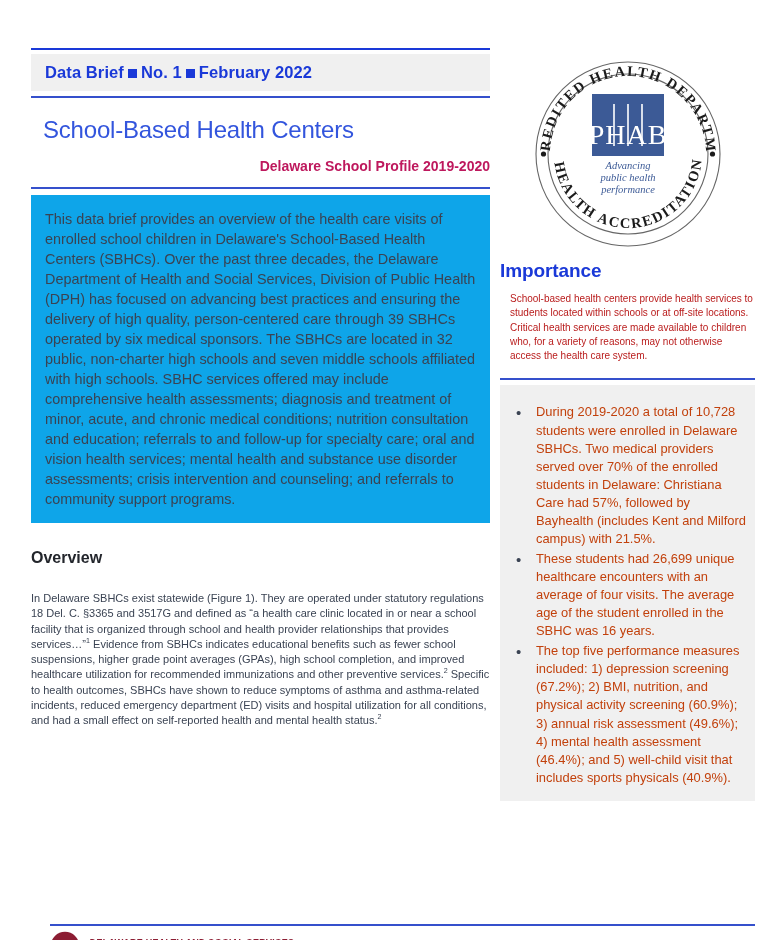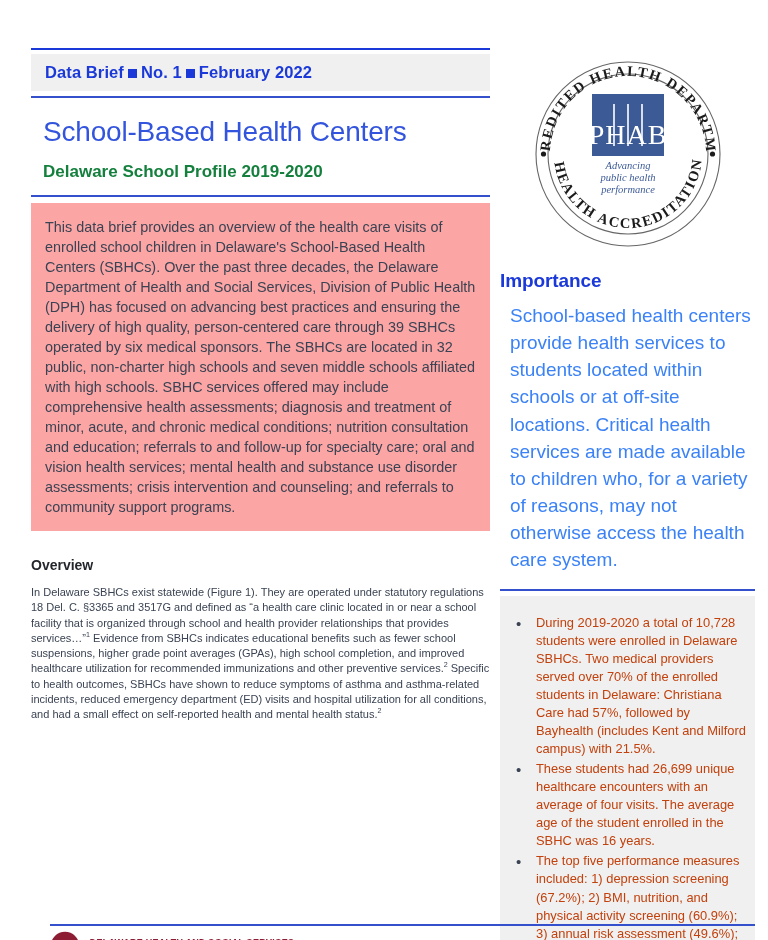--- a/index.html
+++ b/index.html
@@ -64,51 +64,52 @@
     width: 9px;
     height: 9px;
     background: #1a39d8;
     margin: 0 4px 1px 4px;
     vertical-align: middle;
   }
 
   
   .doc-title {
     color: #3355dd;
-    font-size: 28px;
+    font-size: 24px;
     font-weight: 400;
     letter-spacing: -0.2px;
     margin: 18px 0 0 12px;
   }
   .doc-subtitle {
-    color: #15803d;
-    font-size: 17px;
+    color: #be185d;
+    font-size: 14px;
     font-weight: bold;
     margin: 14px 0 13px 12px;
+    text-align: right;
   }
 
   
   .intro-box {
-    background: #fca5a5;
+    background: #0ea5e9;
     padding: 14px 14px 14px 14px;
     margin-top: 6px;
   }
   .intro-box p {
     color: #3a4353;
     font-size: 14.4px;
     line-height: 1.39;
     text-align: left;
   }
 
   
   .section-h-dark {
     color: #23262c;
-    font-size: 14px;
-    font-weight: bold;
-    margin: 26px 0 12px 0;
+    font-size: 16px;
+    font-weight: bold;
+    margin: 26px 0 24px 0;
   }
   .overview-body p {
     color: #3a4353;
     font-size: 11px;
     line-height: 1.385;
   }
   sup { font-size: 0.65em; vertical-align: super; line-height: 0; }
 
   
   .seal-wrap {
@@ -116,31 +117,31 @@
     width: 200px;
     height: 200px;
     margin: 6px auto 0 auto;
   }
   .seal-wrap svg { display: block; }
 
   
   .sec-importance {
     background: #ffffff;
     padding: 2px 0 6px 0;
-    margin-top: 14px;
+    margin-top: 4px;
   }
   .sec-h-blue {
     color: #1a39d8;
     font-size: 19px;
     font-weight: bold;
     letter-spacing: -0.1px;
   }
   .importance-body {
-    color: #3b82f6;
-    font-size: 19px;
+    color: #b91c1c;
+    font-size: 10px;
     line-height: 1.43;
     margin: 10px 0 0 10px;
   }
 
   .kf-rule-wrap { margin-top: 9px; }
 
   .sec-keyfindings {
     background: #f0f0f0;
     padding: 10px 8px 12px 8px;
     margin-top: 5px;

